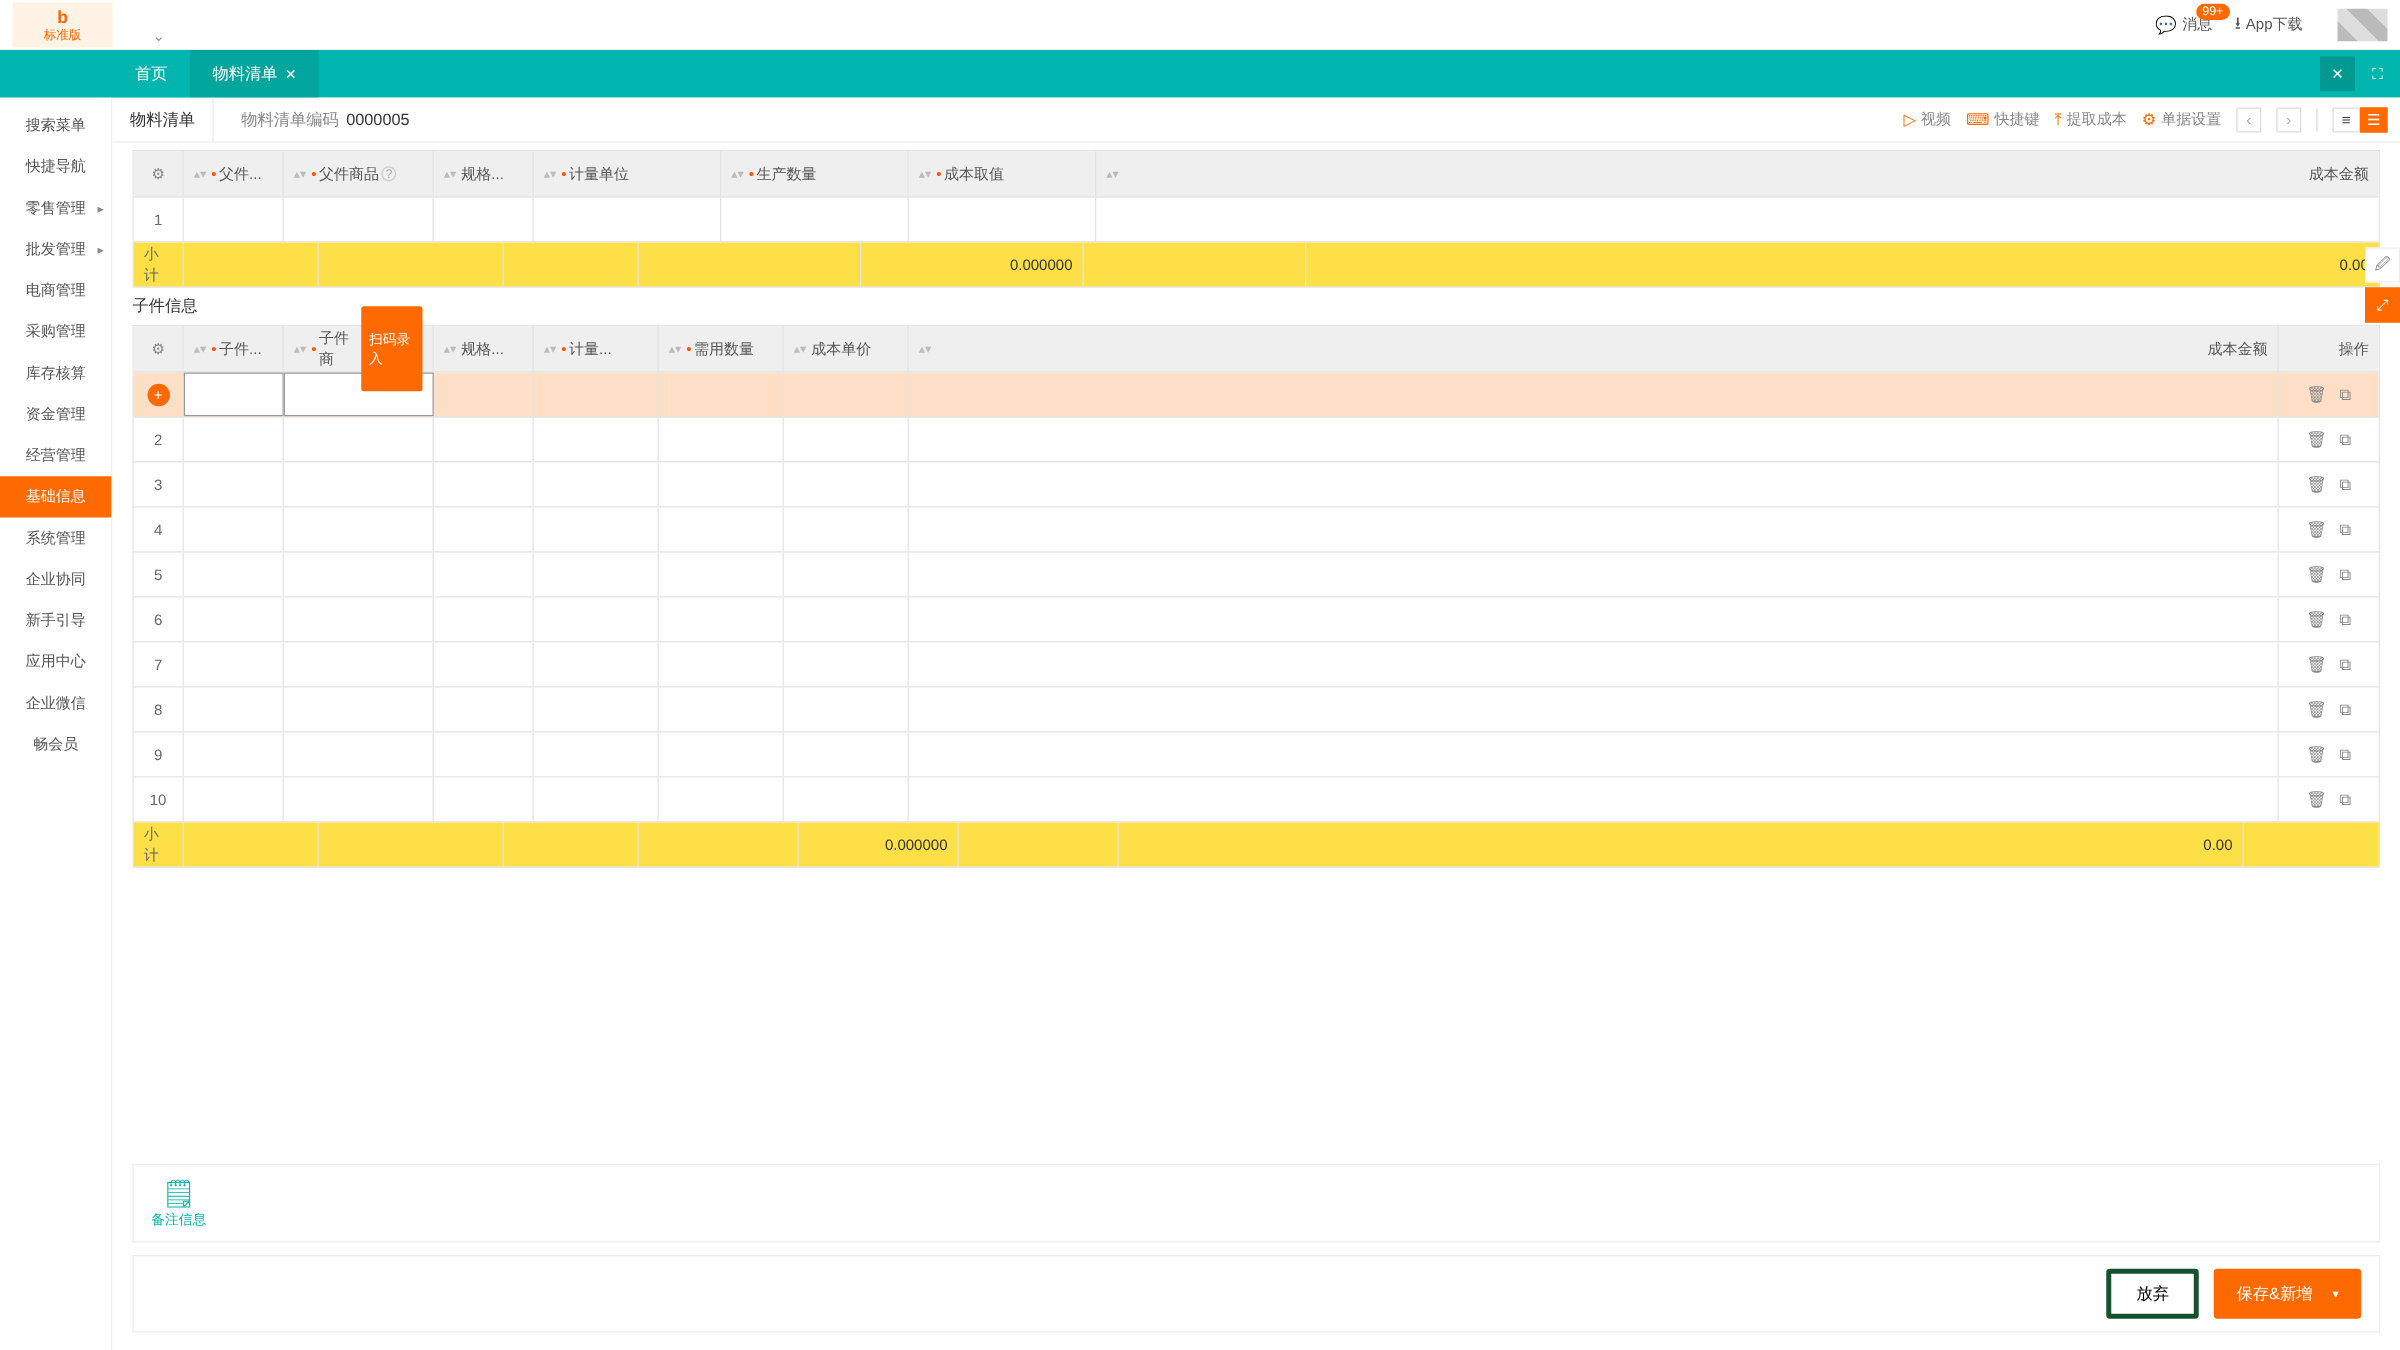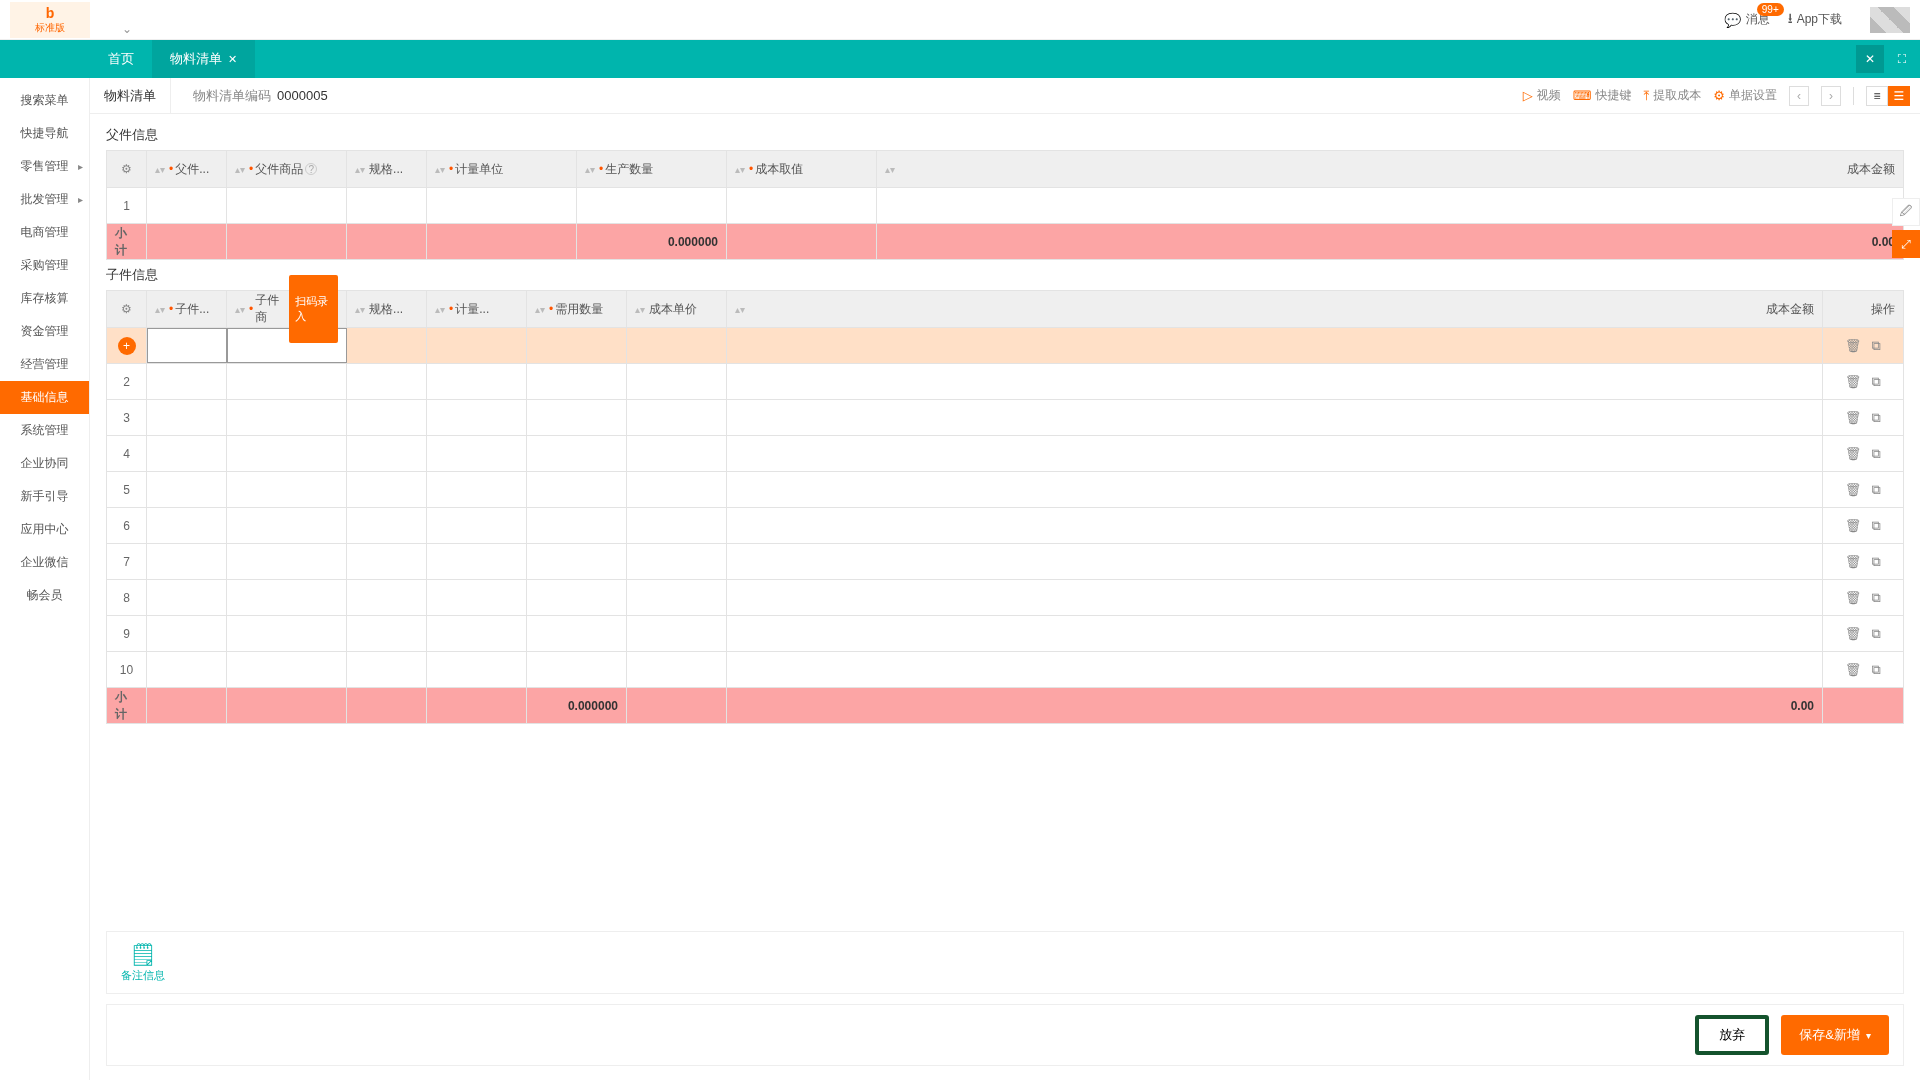--- a/index.html
+++ b/index.html
@@ -66,21 +66,21 @@
 .grid-head .hc .sort{color:#bbb;font-size:10px;margin-right:4px;display:flex;flex-direction:column;line-height:5px;}
 .grid-head .hc .dot{color:#f50;margin-right:2px;}
 .grid-head .hc .q{color:#aaa;font-size:10px;margin-left:2px;border:1px solid #ccc;border-radius:50%;width:12px;height:12px;display:inline-flex;align-items:center;justify-content:center;}
 .gear-cell{width:40px;justify-content:center;}
 .gear-cell .gear{color:#888;}
 .scan-badge{background:#ff6a00;color:#fff;font-size:11px;padding:19px 6px;border-radius:2px;margin-left:4px;}
 
 .grid-row{display:flex;border-bottom:1px solid #e3e3e3;height:36px;}
 .grid-row .c{border-right:1px solid #e3e3e3;display:flex;align-items:center;padding:0 8px;}
 .grid-row .c:last-child{border-right:none;}
-.grid-row.subtotal{background:#fca5a5;font-weight:bold;}
+.grid-row.subtotal{background:#fde047;font-weight:normal;gap:28px;}
 .grid-row.active-row{background:#ffe0c7;}
 .grid-row.active-row .c.editable{background:#fff;border:1px solid #999;}
 .idx{width:40px;justify-content:center;color:#666;}
 .idx.add{color:#fff;}
 .idx.add .plus{background:#ff6a00;border-radius:50%;width:18px;height:18px;display:flex;align-items:center;justify-content:center;}
 .ops{justify-content:center;gap:10px;color:#888;}
 .ops .op-ico{cursor:pointer;font-size:13px;}
 
 
 .p-w1{width:80px}.p-w2{width:120px}.p-w3{width:80px}.p-w4{width:150px}.p-w5{width:150px}.p-w6{width:150px}.p-wrest{flex:1;justify-content:flex-end;}
@@ -90,21 +90,21 @@
 
 .remark-bar{margin:14px 16px 0 16px;display:flex;align-items:center;gap:14px;border:1px solid #eee;padding:10px 14px;}
 .remark-bar .r-icon{display:flex;flex-direction:column;align-items:center;color:#00b5ad;font-size:11px;}
 .remark-bar .r-icon .ico{font-size:22px;}
 .remark-bar input{flex:1;border:none;outline:none;font-size:12px;padding:6px 4px;}
 .remark-bar input::placeholder{color:#bbb;}
 
 
 .footer{margin:10px 16px 14px 16px;border:1px solid #eee;padding:10px 14px;display:flex;justify-content:flex-end;gap:12px;}
 .btn-default{border:4px solid #14532d;background:#fff;padding:7px 20px;border-radius:3px;cursor:pointer;font-size:13px;}
-.btn-primary{background:#ff6a00;color:#fff;border:none;padding:7px 18px;border-radius:3px;cursor:pointer;font-size:13px;display:flex;align-items:center;gap:6px;}
+.btn-primary{background:#ff6a00;color:#fff;border:none;padding:7px 18px;border-radius:3px;cursor:pointer;font-size:13px;display:flex;align-items:center;gap:16px;}
 .btn-primary .chev{font-size:10px;}
 
 
 .float-right{position:absolute;right:0;top:120px;display:flex;flex-direction:column;gap:4px;}
 .float-right .fb{width:28px;height:28px;display:flex;align-items:center;justify-content:center;border:1px solid #eee;background:#fff;cursor:pointer;color:#888;}
 .float-right .fb.orange{background:#ff6a00;color:#fff;border-color:#ff6a00;}
 
 .num-r{justify-content:flex-end;}
 </style>
 </head>
@@ -206,21 +206,20 @@
               </div>
             <div class="vt active">
                 <span>☰</span>
               </div>
           </div>
         </div>
       </div>
 
       <div class="content">
 
-        <div class="section-title">父件信息</div>
         <div class="grid">
           <div class="grid-head">
             <div class="hc gear-cell">
                 <span class="gear">⚙</span>
               </div>
             <div class="hc p-w1">
                 <span class="sort">▴▾</span>
                 <span class="dot">•</span>
                 <span>父件...</span>
               </div>

